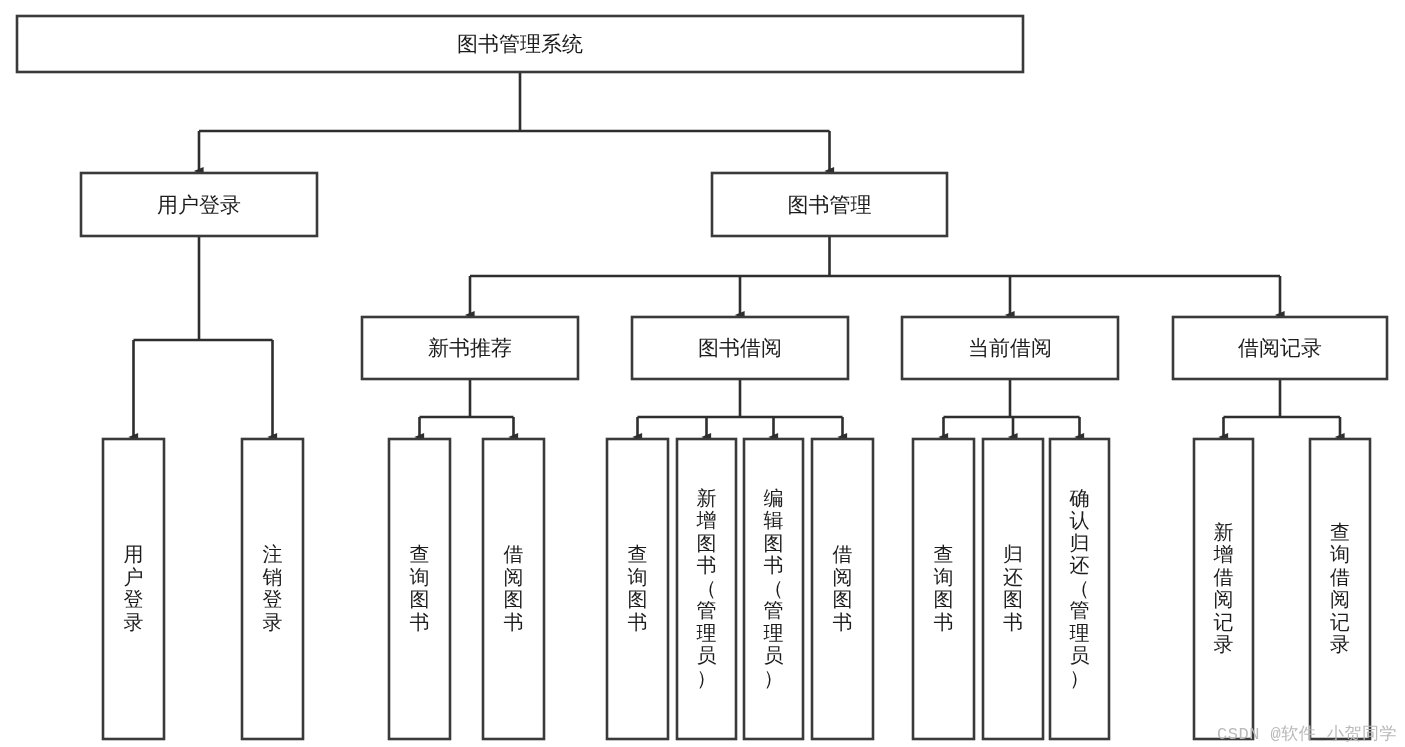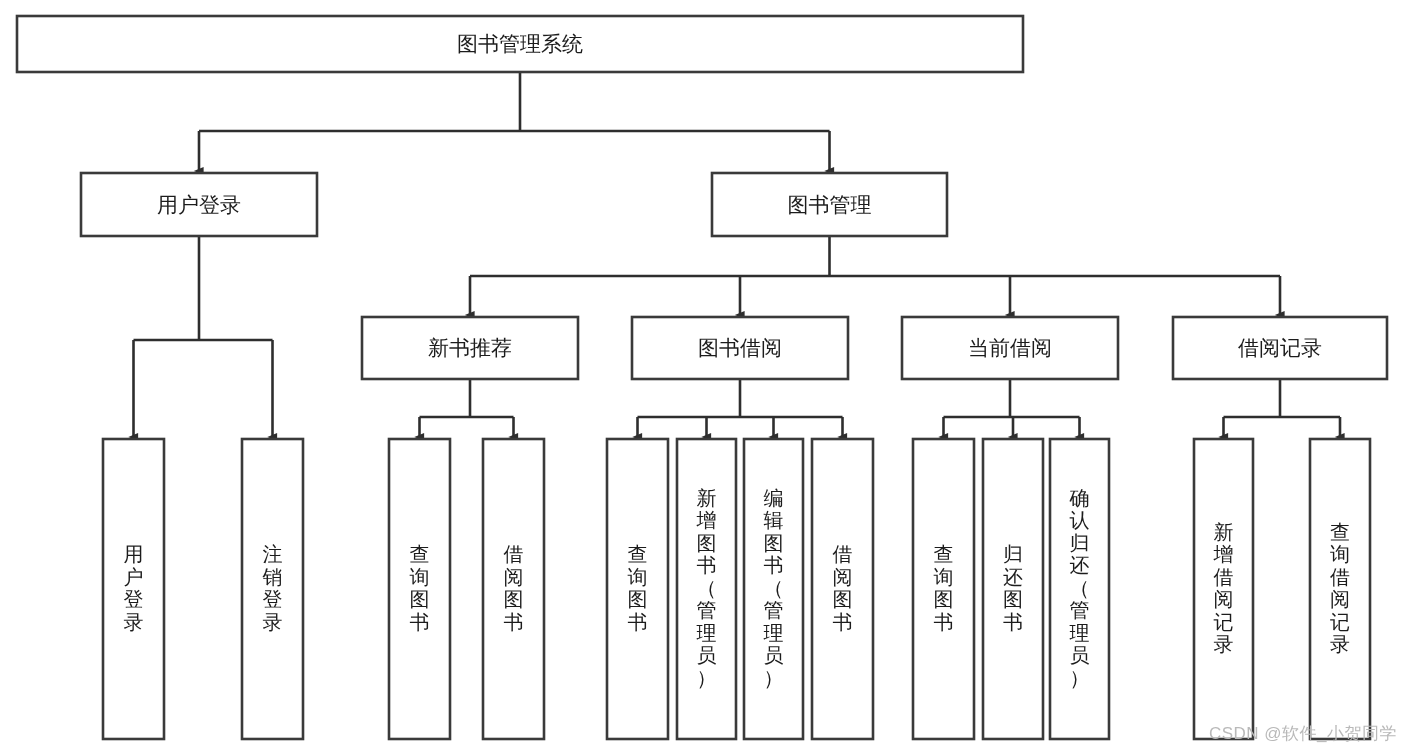--- a/index.html
+++ b/index.html
@@ -51,21 +51,21 @@
     stroke-linecap: butt;
   }
   .arrow-head {
     fill: #2e2e2e;
     stroke: none;
   }
   .watermark {
     position: absolute;
     right: 8px;
     bottom: 6px;
-    font-family: Liberation Sans, sans-serif;
+    font-family: Liberation Mono, monospace;
     font-size: 17px;
     color: #b9b9b9;
     letter-spacing: 0.5px;
     white-space: nowrap;
     pointer-events: none;
   }
 </style>
 </head>
 <body>
 

